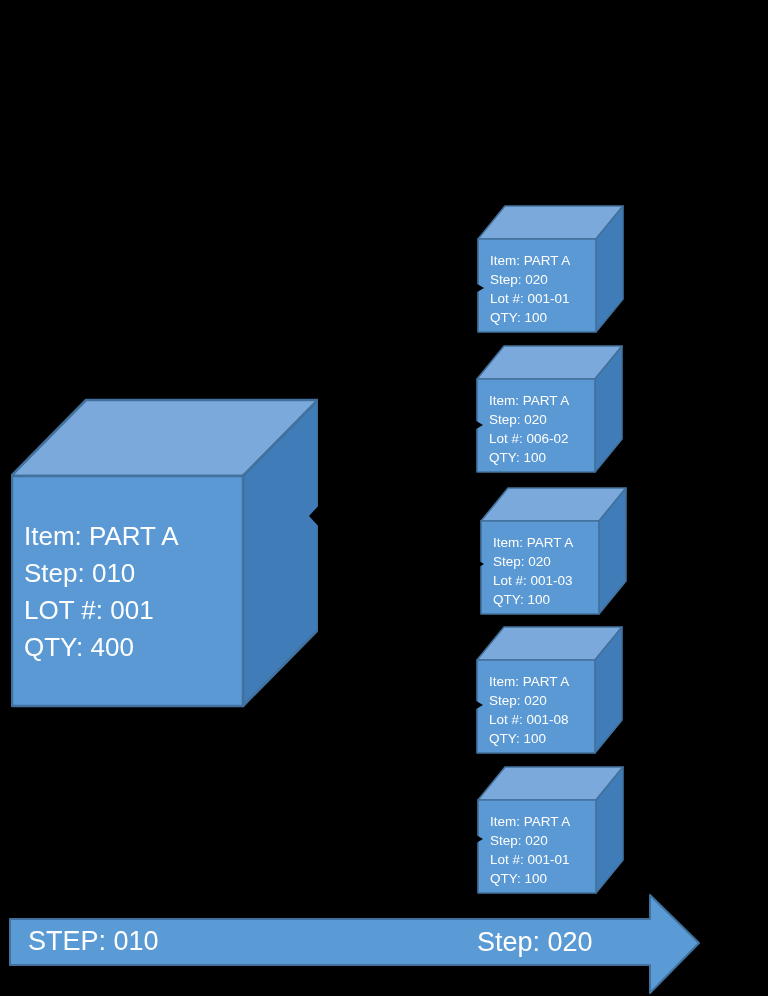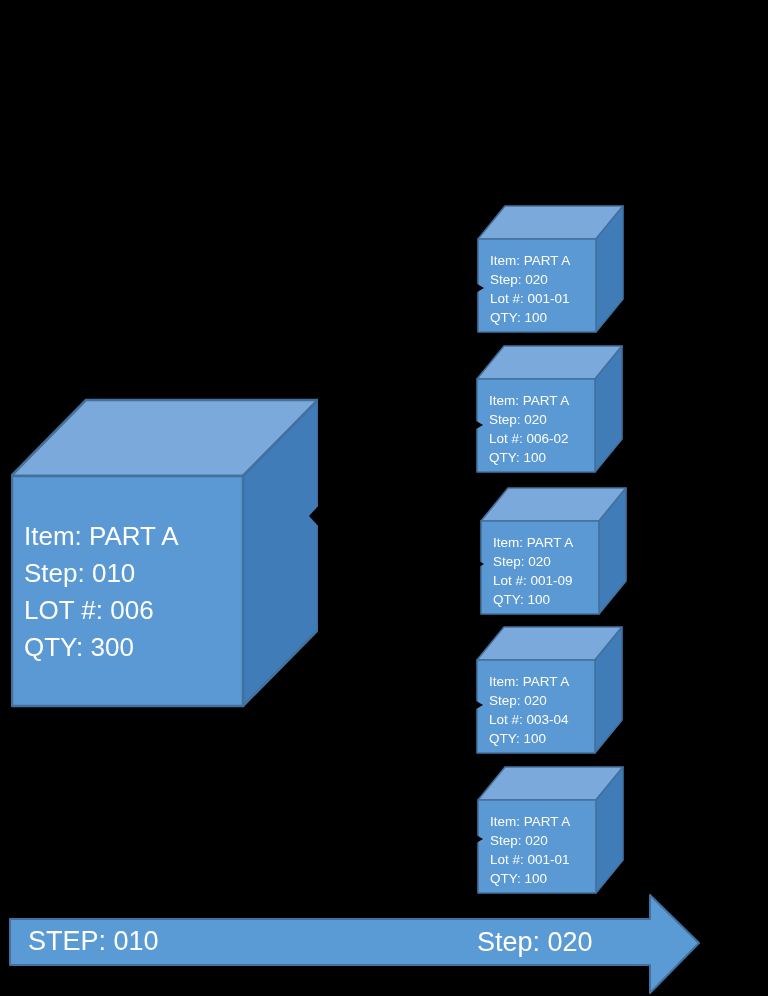--- a/index.html
+++ b/index.html
@@ -56,22 +56,22 @@
 
   <div class="cube big" style="left:11px;top:398px;width:307px;height:310px;">
     <svg width="307" height="310" viewBox="0 0 307 310">
       <polygon class="face-top" points="0,78 75,2 307,2 232,78"></polygon>
       <polygon class="face-side" points="232,78 307,2 307,232 232,308"></polygon>
       <rect class="face-front" x="1" y="78" width="231" height="230"></rect>
     </svg>
     <div class="cube-text">
       <div>Item: PART A</div>
       <div>Step: 010</div>
-      <div>LOT #: 006</div>
-      <div>QTY: 300</div>
+      <div>LOT #: 001</div>
+      <div>QTY: 400</div>
     </div>
   </div>
 
   <div class="cube small" style="left:477px;top:205px;width:147px;height:128px;">
     <svg width="147" height="128" viewBox="0 0 147 128">
       <polygon class="face-top" points="1,34 28,1 146,1 119,34"></polygon>
       <polygon class="face-side" points="119,34 146,1 146,94 119,127"></polygon>
       <rect class="face-front" x="1" y="34" width="118" height="93"></rect>
     </svg>
     <div class="cube-text">
@@ -98,35 +98,35 @@
 
   <div class="cube small" style="left:480px;top:487px;width:147px;height:128px;">
     <svg width="147" height="128" viewBox="0 0 147 128">
       <polygon class="face-top" points="1,34 28,1 146,1 119,34"></polygon>
       <polygon class="face-side" points="119,34 146,1 146,94 119,127"></polygon>
       <rect class="face-front" x="1" y="34" width="118" height="93"></rect>
     </svg>
     <div class="cube-text">
       <div>Item: PART A</div>
       <div>Step: 020</div>
-      <div>Lot #: 001-09</div>
+      <div>Lot #: 001-03</div>
       <div>QTY: 100</div>
     </div>
   </div>
 
   <div class="cube small" style="left:476px;top:626px;width:147px;height:128px;">
     <svg width="147" height="128" viewBox="0 0 147 128">
       <polygon class="face-top" points="1,34 28,1 146,1 119,34"></polygon>
       <polygon class="face-side" points="119,34 146,1 146,94 119,127"></polygon>
       <rect class="face-front" x="1" y="34" width="118" height="93"></rect>
     </svg>
     <div class="cube-text">
       <div>Item: PART A</div>
       <div>Step: 020</div>
-      <div>Lot #: 003-04</div>
+      <div>Lot #: 001-08</div>
       <div>QTY: 100</div>
     </div>
   </div>
 
   <div class="cube small" style="left:477px;top:766px;width:147px;height:128px;">
     <svg width="147" height="128" viewBox="0 0 147 128">
       <polygon class="face-top" points="1,34 28,1 146,1 119,34"></polygon>
       <polygon class="face-side" points="119,34 146,1 146,94 119,127"></polygon>
       <rect class="face-front" x="1" y="34" width="118" height="93"></rect>
     </svg>

